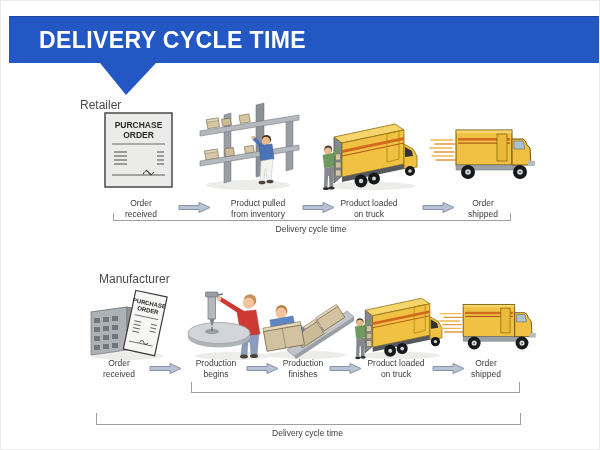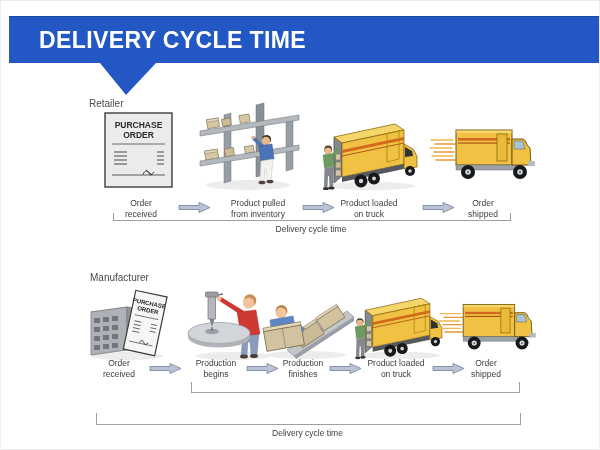--- a/index.html
+++ b/index.html
@@ -5,21 +5,21 @@
   html,body{margin:0;padding:0;background:#fff;}
   .slide{position:relative;width:600px;height:450px;background:#ffffff;overflow:hidden;
          font-family:"Liberation Sans",sans-serif;box-sizing:border-box;border:1px solid #ececec;}
   .banner{position:absolute;left:8px;right:0;top:15px;height:47px;background:#2257c4;
           display:flex;align-items:center;padding-left:30px;box-sizing:border-box;
           border-top:1px solid #1b479f;}
   .banner-title{margin:0;color:#ffffff;font-size:23px;font-weight:bold;letter-spacing:.4px;}
   .banner-pointer{position:absolute;left:99px;top:62px;width:0;height:0;
           border-left:26px solid transparent;border-right:30px solid transparent;
           border-top:32px solid #2257c4;}
-  .section-label{position:absolute;font-size:10px;color:#4a4a4a;margin-left:9px;}
+  .section-label{position:absolute;font-size:12px;color:#4a4a4a;}
   .illus{position:absolute;}
   .step-label{position:absolute;width:90px;text-align:center;font-size:8.5px;line-height:1.3;
           color:#3c3c3c;white-space:pre-line;}
   .arrow{position:absolute;width:34px;height:13px;}
   .bracket{position:absolute;border-left:1px solid #9aa0a6;border-right:1px solid #9aa0a6;
           border-bottom:1px solid #9aa0a6;}
   .bracket-label{position:absolute;text-align:center;font-size:8.5px;color:#3c3c3c;}
   svg text{font-family:"Liberation Sans",sans-serif;}
   .defs{position:absolute;width:0;height:0;}
 </style>
@@ -263,21 +263,21 @@
   <svg class="arrow" style="left:301px;top:200px" viewBox="0 0 34 13">
       <use href="#sym-arrow"></use>
     </svg>
   <svg class="arrow" style="left:421px;top:200px" viewBox="0 0 34 13">
       <use href="#sym-arrow"></use>
     </svg>
 
   <div class="bracket" style="left:112px;top:212px;width:396px;height:7px"></div>
   <div class="bracket-label" style="left:112px;top:223px;width:396px">Delivery cycle time</div>
 
-  <div class="section-label" style="left:80px;top:271px">Manufacturer</div>
+  <div class="section-label" style="left:98px;top:271px">Manufacturer</div>
 
   <svg class="illus" style="left:86px;top:285px;width:88px;height:76px" viewBox="0 0 88 76">
       <use href="#sym-factory-po"></use>
     </svg>
   <svg class="illus" style="left:186px;top:288px;width:92px;height:72px" viewBox="0 0 92 72">
       <use href="#sym-drill"></use>
     </svg>
   <svg class="illus" style="left:260px;top:293px;width:96px;height:66px" viewBox="0 0 96 66">
       <use href="#sym-boxes"></use>
     </svg>

